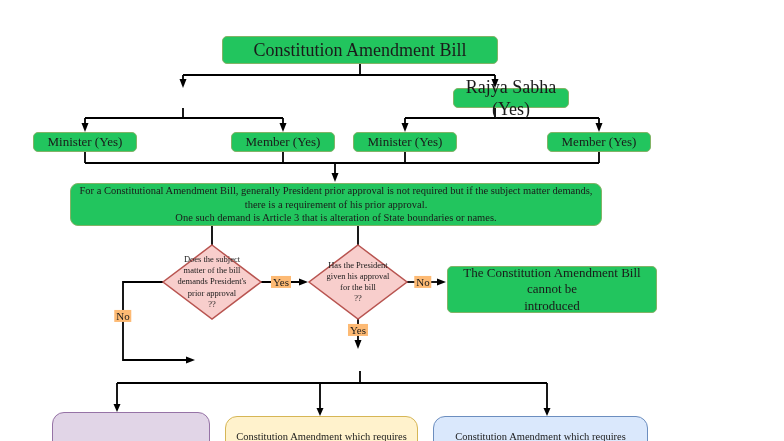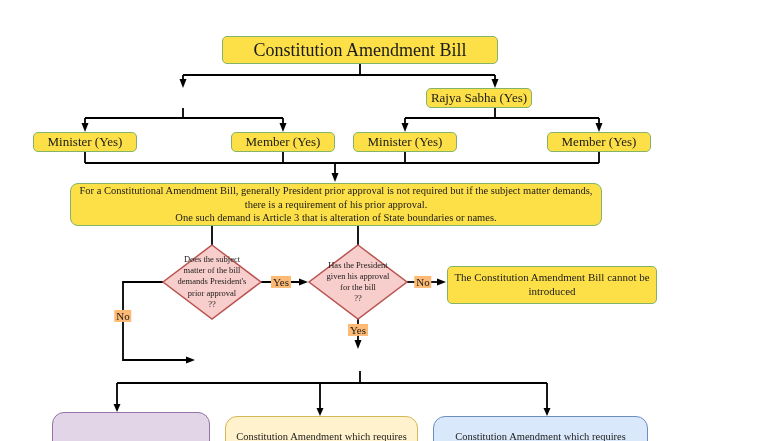--- a/index.html
+++ b/index.html
@@ -10,38 +10,38 @@
     overflow:hidden;
     font-family:"Liberation Serif","DejaVu Serif",serif;
     color:#1a1a1a;
   }
   svg.edges{position:absolute;left:0;top:0;}
   .node{
     position:absolute;box-sizing:border-box;
     display:flex;align-items:center;justify-content:center;
     text-align:center;line-height:1.25;
   }
-  .green{background:#fde047;border:1px solid #82b366;border-radius:5px;}
+  .green{background:#22c55e;border:1px solid #82b366;border-radius:5px;}
   .purple{background:#e1d5e7;border:1px solid #9673a6;border-radius:12px;}
   .yellow{background:#fff2cc;border:1px solid #d6b656;border-radius:12px;}
   .blue{background:#dae8fc;border:1px solid #6c8ebf;border-radius:12px;}
   .pre{white-space:pre-line;}
   .title-node{left:222px;top:36px;width:276px;height:28px;font-size:18px;}
   .lok{left:131px;top:88px;width:104px;height:20px;font-size:13px;}
-  .rajya{left:426px;top:88px;width:106px;height:20px;font-size:13px;}
+  .rajya{left:453px;top:88px;width:116px;height:20px;font-size:18px;}
   .min-l{left:33px;top:132px;width:104px;height:20px;font-size:13px;}
   .mem-l{left:231px;top:132px;width:104px;height:20px;font-size:13px;}
   .min-r{left:353px;top:132px;width:104px;height:20px;font-size:13px;}
   .mem-r{left:547px;top:132px;width:104px;height:20px;font-size:13px;}
   .info{left:70px;top:183px;width:532px;height:43px;font-size:10.5px;line-height:1.33;border-radius:8px;}
   .dtext{position:absolute;display:flex;align-items:center;justify-content:center;
          text-align:center;font-size:8.5px;line-height:1.3;}
   .d1text{left:166px;top:249px;width:92px;height:66px;}
   .d2text{left:312px;top:249px;width:92px;height:66px;}
-  .cannot{left:447px;top:266px;width:210px;height:38px;font-size:11px;}
+  .cannot{left:447px;top:266px;width:210px;height:47px;font-size:13px;}
   .threeways{left:196px;top:349px;width:344px;height:22px;font-size:11px;}
   .b-purple{left:52px;top:412px;width:158px;height:62px;}
   .b-yellow{left:225px;top:416px;width:193px;height:58px;align-items:flex-start;
             padding-top:13px;font-size:10.5px;}
   .b-blue{left:433px;top:416px;width:215px;height:58px;align-items:flex-start;
           padding-top:13px;font-size:10.5px;}
   .edge-label{
     position:absolute;transform:translate(-50%,-50%);
     background:#fdba74;padding:0 2px;font-size:11px;line-height:1.1;
   }

